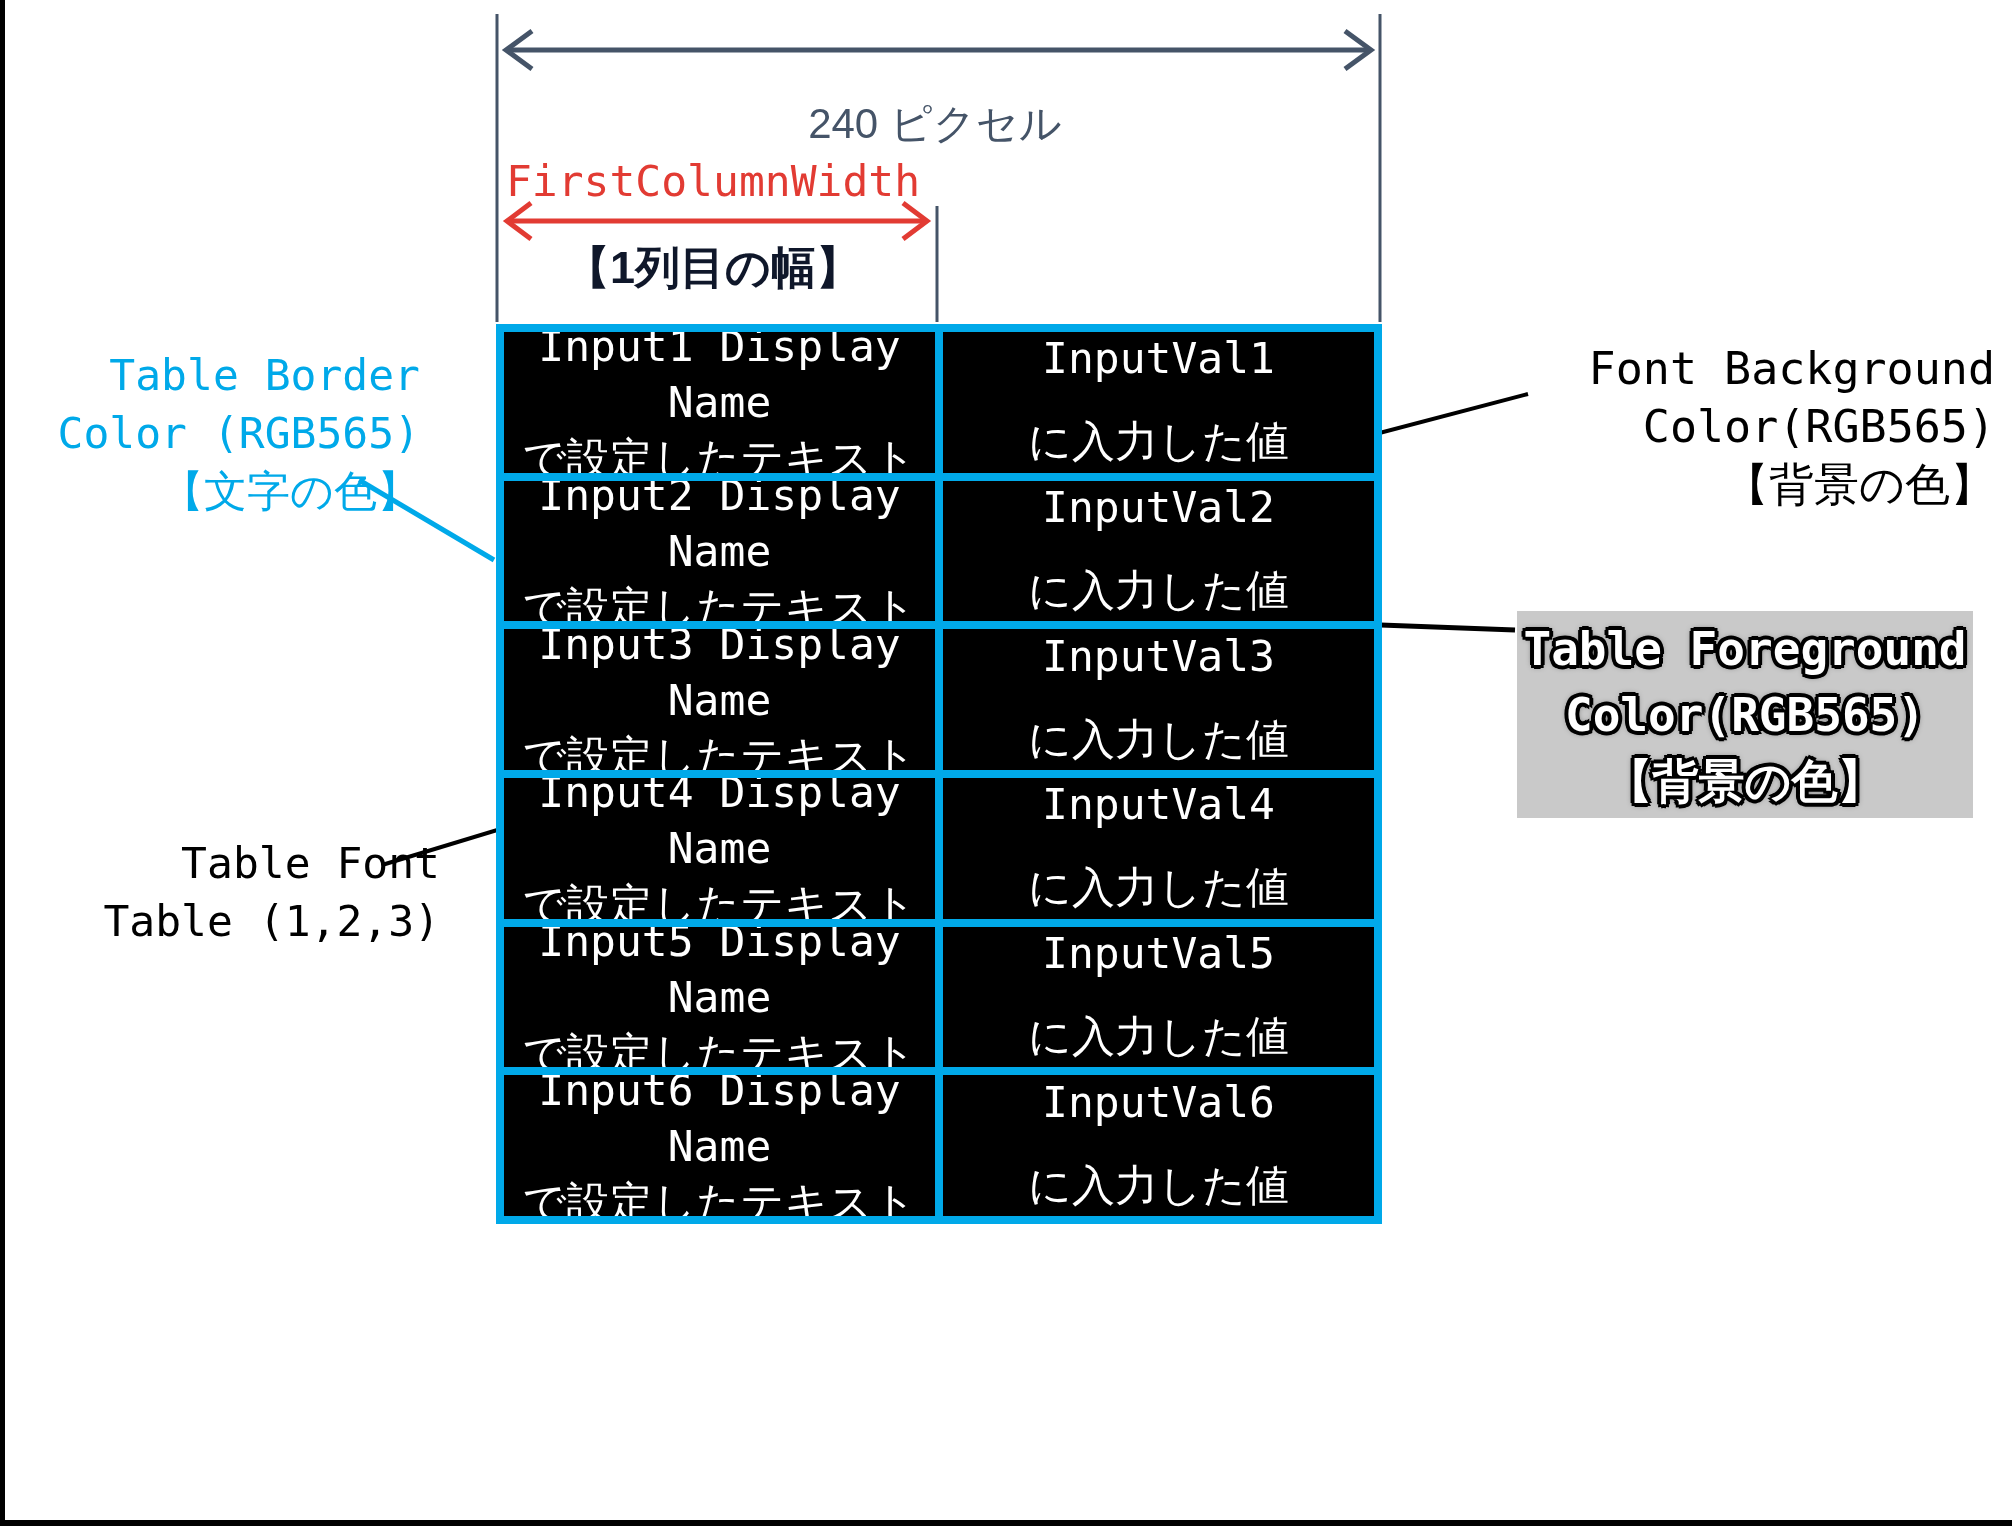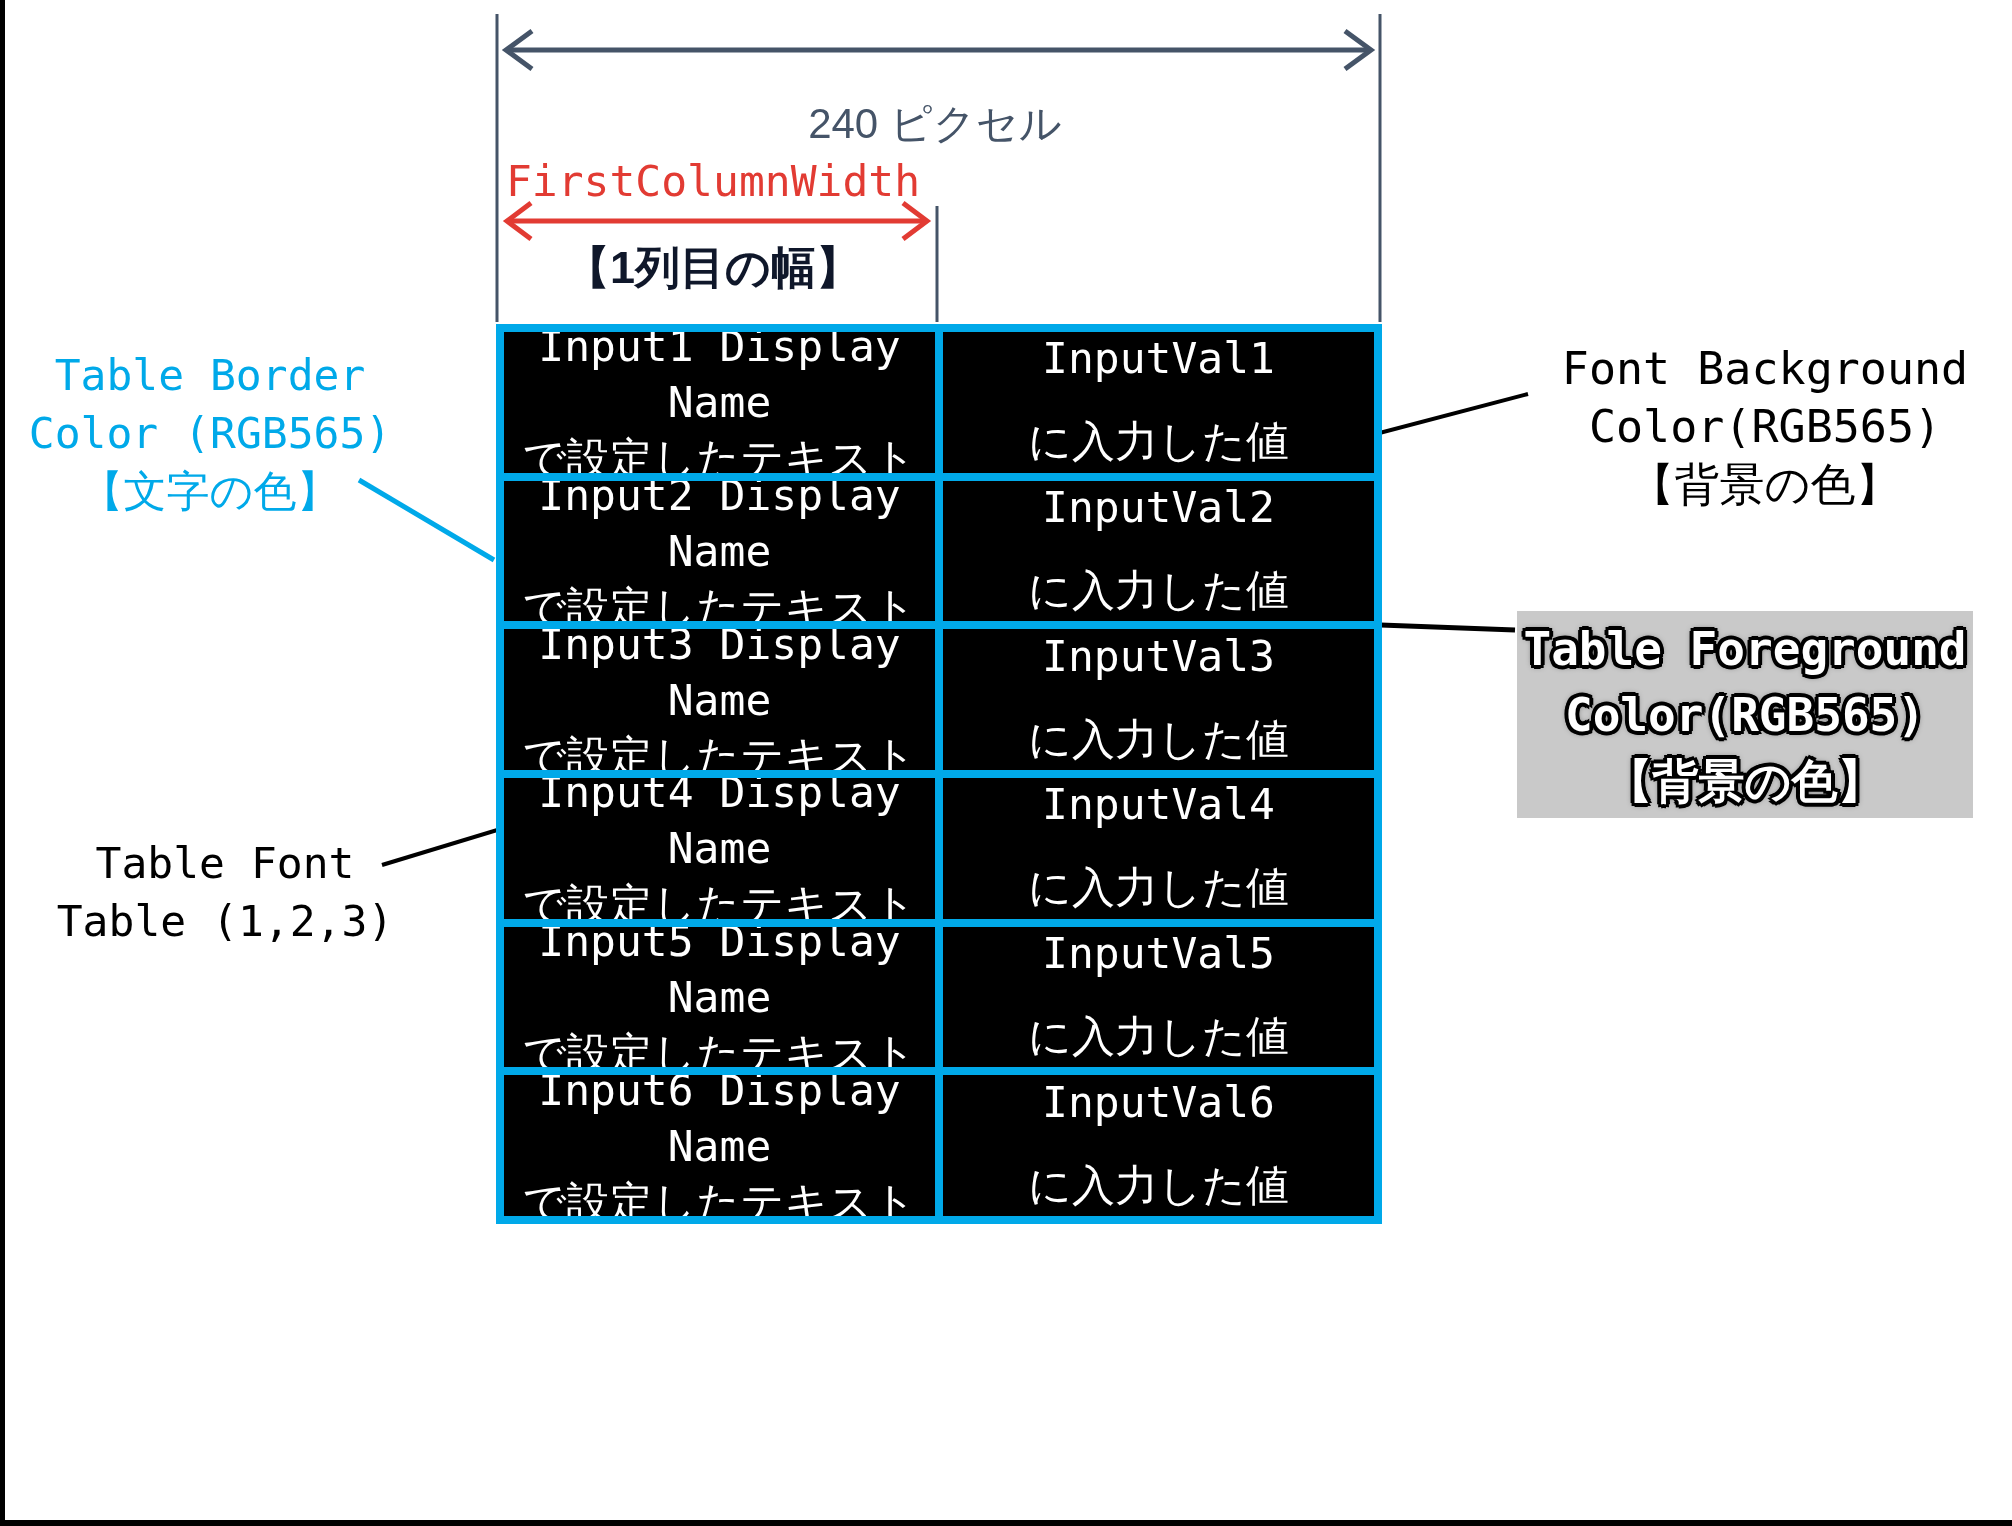--- a/index.html
+++ b/index.html
@@ -17,21 +17,21 @@
   #edge-bottom{left:0;top:1520px;width:2012px;height:6px;}
 
   svg.overlay{position:absolute;left:0;top:0;width:2012px;height:1526px;pointer-events:none;}
 
   .lbl{position:absolute;text-align:center;white-space:nowrap;}
   #total-width-label{left:715px;top:96px;width:440px;font-size:42px;color:#455468;}
   #fcw-label{left:497px;top:156px;width:432px;font-size:43px;color:#E23B33;}
   #fcw-jp-label{left:497px;top:238px;width:432px;font-size:45px;color:#0f172a;font-weight:600;}
 
   .ann{position:absolute;text-align:center;white-space:nowrap;}
-  .ann div{line-height:58px;}
+  .ann div{line-height:58px;text-align:right;}
   #border-color-annotation{left:0px;top:346px;width:420px;font-size:43px;color:#00A9E9;}
   #font-size-annotation{left:10px;top:834px;width:430px;font-size:43px;color:#000000;}
   #background-color-annotation{left:1535px;top:340px;width:460px;font-size:45px;color:#000000;line-height:57px;}
 
   #foreground-color-annotation{
     position:absolute;left:1517px;top:611px;width:456px;height:207px;
     background:#C9C9C9;text-align:center;white-space:nowrap;
     font-size:46px;font-weight:bold;color:#ffffff;
     display:flex;flex-direction:column;justify-content:center;
   }

